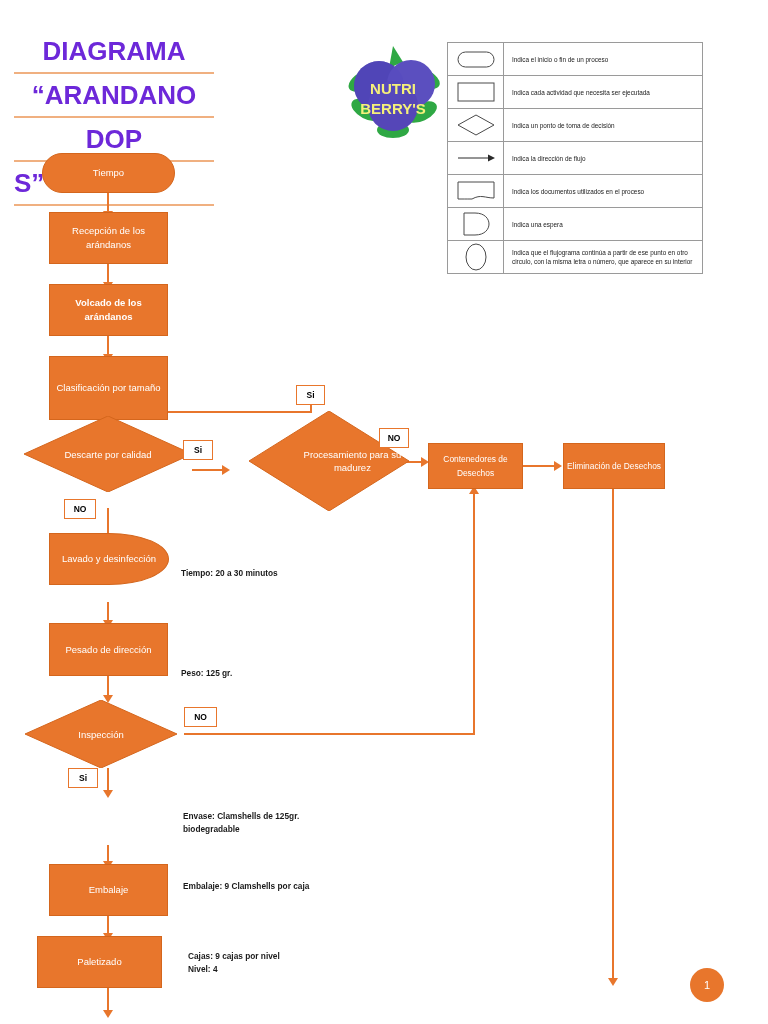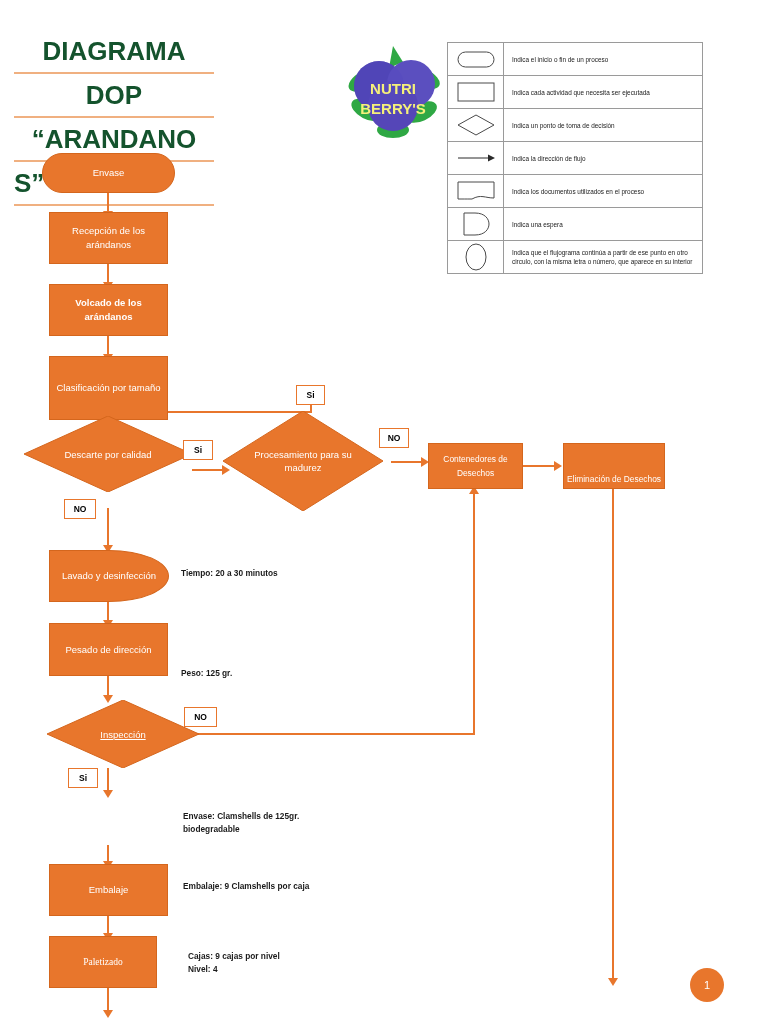--- a/index.html
+++ b/index.html
@@ -18,21 +18,21 @@
   
   .title-block {
     position: absolute;
     left: 14px; top: 30px;
     width: 200px;
     text-align: center;
     font-family: "Liberation Sans", sans-serif;
     font-weight: bold;
     font-size: 26px;
     line-height: 42px;
-    color: #14532d;
+    color: #6d28d9;
     letter-spacing: 0px;
     z-index: 1;
   }
   .title-line {
     display: block;
     border-bottom: 2px solid #F0B080;
     white-space: nowrap;
   }
 
   
@@ -190,22 +190,22 @@
     font-family: "Liberation Sans", sans-serif;
   }
 </style>
 </head>
 <body>
 
 <div id="page">
 
   <div class="title-block">
     <span class="title-line">DIAGRAMA</span>
+    <span class="title-line">“ARANDANO</span>
     <span class="title-line">DOP</span>
-    <span class="title-line">“ARANDANO</span>
     <span class="title-line" style="text-align:left;">S”</span>
   </div>
 
   <div class="logo-wrap">
     <svg width="96" height="104" viewBox="0 0 96 104">
       <g>
         <path d="M48 8 L58 24 L44 30 Z" fill="#2FA844"></path>
         <ellipse cx="20" cy="42" rx="18" ry="9" fill="#2FA844" transform="rotate(-28 20 42)"></ellipse>
         <ellipse cx="78" cy="40" rx="18" ry="9" fill="#2FA844" transform="rotate(25 78 40)"></ellipse>
         <ellipse cx="22" cy="72" rx="17" ry="9" fill="#2FA844" transform="rotate(28 22 72)"></ellipse>
@@ -283,21 +283,21 @@
         <svg width="26" height="30">
             <ellipse cx="13" cy="15" rx="10" ry="13" fill="none" stroke="#4a4a4a" stroke-width="1"></ellipse>
           </svg>
       </div>
       <div class="legend-txt">Indica que el flujograma continúa a partir de ese punto en otro circulo, con la misma letra o número, que aparece en su interior</div>
     </div>
 
   </div>
 
   <div class="node terminator" style="left:42px; top:153px; width:133px; height:40px;">
-    <span>Envase</span>
+    <span>Tiempo</span>
   </div>
   <div class="vline" style="left:107px; top:193px; height:20px;"></div>
   <div class="arrow down" style="left:103px; top:211px;"></div>
 
   <div class="node" style="left:49px; top:212px; width:119px; height:52px;">
     <span>Recepción de los arándanos</span>
   </div>
   <div class="vline" style="left:107px; top:264px; height:20px;"></div>
   <div class="arrow down" style="left:103px; top:282px;"></div>
 
@@ -313,21 +313,21 @@
   <div class="vline" style="left:107px; top:408px; height:22px;"></div>
   <div class="arrow down" style="left:103px; top:428px;"></div>
 
   <div class="node diamond" style="left:24px; top:416px; width:168px; height:76px;">
     <svg class="diamond-shape" viewBox="0 0 168 76" preserveAspectRatio="none">
       <polygon points="84,0 168,38 84,76 0,38" fill="#E8762C" stroke="#D4661D" stroke-width="1"></polygon>
     </svg>
     <span class="diamond-label">Descarte por calidad</span>
   </div>
 
-  <div class="node diamond" style="left:223px; top:411px; width:160px; height:100px;">
+  <div class="node diamond" style="left:249px; top:411px; width:160px; height:100px;justify-content:flex-end;">
     <svg class="diamond-shape" viewBox="0 0 160 100" preserveAspectRatio="none">
       <polygon points="80,0 160,50 80,100 0,50" fill="#E8762C" stroke="#D4661D" stroke-width="1"></polygon>
     </svg>
     <span class="diamond-label">Procesamiento para su madurez</span>
   </div>
 
   <div class="hline" style="left:192px; top:469px; width:32px;"></div>
   <div class="arrow right" style="left:222px; top:465px;"></div>
   <div class="branch-label" style="left:183px; top:440px; width:30px; height:20px;">
     <span>Si</span>
@@ -346,50 +346,50 @@
     <span>NO</span>
   </div>
 
   <div class="node" style="left:428px; top:443px; width:95px; height:46px; font-size:8.4px;">
     <span>Contenedores de Desechos</span>
   </div>
 
   <div class="hline" style="left:523px; top:465px; width:35px;"></div>
   <div class="arrow right" style="left:554px; top:461px;"></div>
 
-  <div class="node" style="left:563px; top:443px; width:102px; height:46px; font-size:8.4px;align-items:flex-end;">
+  <div class="node" style="left:563px; top:443px; width:102px; height:46px; font-size:8.4px;">
     <span>Eliminación de Desechos</span>
   </div>
 
   <div class="vline" style="left:612px; top:489px; height:493px;"></div>
   <div class="arrow down" style="left:608px; top:978px;"></div>
 
   <div class="branch-label" style="left:64px; top:499px; width:32px; height:20px;">
     <span>NO</span>
   </div>
   <div class="vline" style="left:107px; top:508px; height:40px;"></div>
   <div class="arrow down" style="left:103px; top:545px;"></div>
 
-  <div class="node wait" style="left:49px; top:550px; width:120px; height:52px;">
+  <div class="node wait" style="left:49px; top:533px; width:120px; height:52px;">
     <span>Lavado y desinfección</span>
   </div>
   <div class="annot" style="left:181px; top:567px;">Tiempo: 20 a 30 minutos</div>
 
   <div class="vline" style="left:107px; top:602px; height:20px;"></div>
   <div class="arrow down" style="left:103px; top:620px;"></div>
 
   <div class="node" style="left:49px; top:623px; width:119px; height:53px;">
     <span>Pesado de dirección</span>
   </div>
   <div class="annot" style="left:181px; top:667px;">Peso: 125 gr.</div>
 
   <div class="vline" style="left:107px; top:676px; height:22px;"></div>
   <div class="arrow down" style="left:103px; top:695px;"></div>
 
-  <div class="node diamond" style="left:47px; top:700px; width:152px; height:68px;text-decoration:underline;">
+  <div class="node diamond" style="left:25px; top:700px; width:152px; height:68px;">
     <svg class="diamond-shape" viewBox="0 0 152 68" preserveAspectRatio="none">
       <polygon points="76,0 152,34 76,68 0,34" fill="#E8762C" stroke="#D4661D" stroke-width="1"></polygon>
     </svg>
     <span class="diamond-label">Inspección</span>
   </div>
 
   <div class="hline" style="left:184px; top:733px; width:291px;"></div>
   <div class="vline" style="left:473px; top:491px; height:244px;"></div>
   <div class="arrow up" style="left:469px; top:486px;"></div>
   <div class="branch-label" style="left:184px; top:707px; width:33px; height:20px;">
@@ -409,21 +409,21 @@
   <div class="arrow down" style="left:103px; top:861px;"></div>
 
   <div class="node" style="left:49px; top:864px; width:119px; height:52px;">
     <span>Embalaje</span>
   </div>
   <div class="annot" style="left:183px; top:880px;">Embalaje: 9 Clamshells por caja</div>
 
   <div class="vline" style="left:107px; top:916px; height:18px;"></div>
   <div class="arrow down" style="left:103px; top:933px;"></div>
 
-  <div class="node" style="left:49px; top:936px; width:108px; height:52px;font-family:Liberation Serif, serif;">
+  <div class="node" style="left:37px; top:936px; width:125px; height:52px;">
     <span>Paletizado</span>
   </div>
   <div class="annot" style="left:188px; top:950px;">Cajas: 9 cajas por nivel
 Nivel: 4</div>
 
   <div class="vline" style="left:107px; top:988px; height:24px;"></div>
   <div class="arrow down" style="left:103px; top:1010px;"></div>
 
   <div class="page-num">
     <span>1</span>

